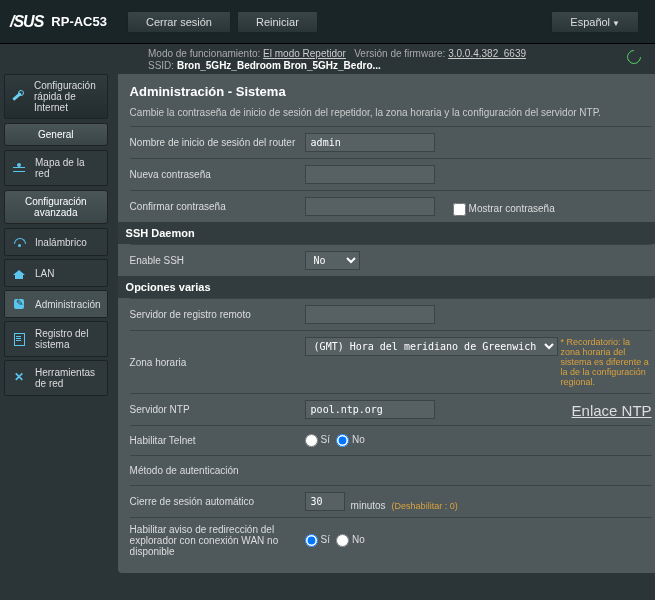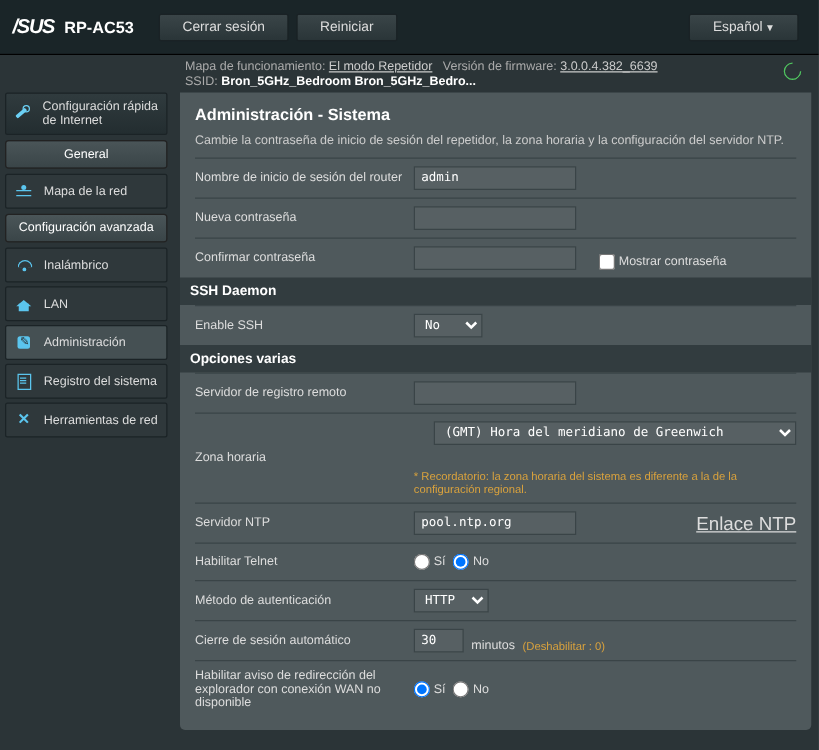--- a/index.html
+++ b/index.html
@@ -59,21 +59,21 @@
 <div class="topbar">
   <span class="logo">/SUS</span>
   <span class="model">RP-AC53</span>
   <button class="topbtn">Cerrar sesión</button>
   <button class="topbtn">Reiniciar</button>
   <button class="topbtn lang"><span>Español</span><span class="chev">▼</span></button>
 </div>
 
 <div class="infobar">
   <div class="inforow">
-    <span>Mapa de funcionamiento:</span> <a href="#">El modo Repetidor</a>&nbsp;&nbsp;
+    <span>Modo de funcionamiento:</span> <a href="#">El modo Repetidor</a>&nbsp;&nbsp;
     <span>Versión de firmware:</span> <a href="#">3.0.0.4.382_6639</a>
   </div>
   <div class="inforow">
     <span>SSID:</span> <b style="color:#fff">Bron_5GHz_Bedroom Bron_5GHz_Bedro...</b>
   </div>
   <div class="refresh-icon"></div>
 </div>
 
 <div class="main">
   <div class="sidebar">
@@ -144,44 +144,41 @@
 
       <div class="sect">Opciones varias</div>
       <div class="row">
         <div class="lbl">Servidor de registro remoto</div>
         <div class="val">
             <input type="text" style="">
           </div>
       </div>
       <div class="row">
         <div class="lbl">Zona horaria</div>
-        <div class="val" style="flex-direction:column;align-items:flex-end;gap:20px">
+        <div class="val" style="flex-direction:row;align-items:flex-start;gap:3px">
           <select class="sel-wide"><option>(GMT) Hora del meridiano de Greenwich</option></select>
           <span class="hint">* Recordatorio: la zona horaria del sistema es diferente a la de la configuración regional.</span>
         </div>
       </div>
       <div class="row">
         <div class="lbl">Servidor NTP</div>
         <div class="val">
           <input type="text" value="pool.ntp.org" style="">
           <a href="#" class="lnk">Enlace NTP</a>
         </div>
       </div>
       <div class="row">
         <div class="lbl">Habilitar Telnet</div>
         <div class="val">
           <label><input type="radio" name="telnet" style=""><span>Sí</span></label>
           <label><input type="radio" name="telnet" checked="" style=""><span>No</span></label>
         </div>
       </div>
       <div class="row">
         <div class="lbl">Método de autenticación</div>
-        <div class="val">
-            <select style="width:60px"><option>HTTP</option></select>
-          </div>
       </div>
       <div class="row">
         <div class="lbl">Cierre de sesión automático</div>
         <div class="val">
           <input type="text" style="width: 40px;" value="30">
           <span>minutos</span>
           <span class="hint">(Deshabilitar : 0)</span>
         </div>
       </div>
       <div class="row">

